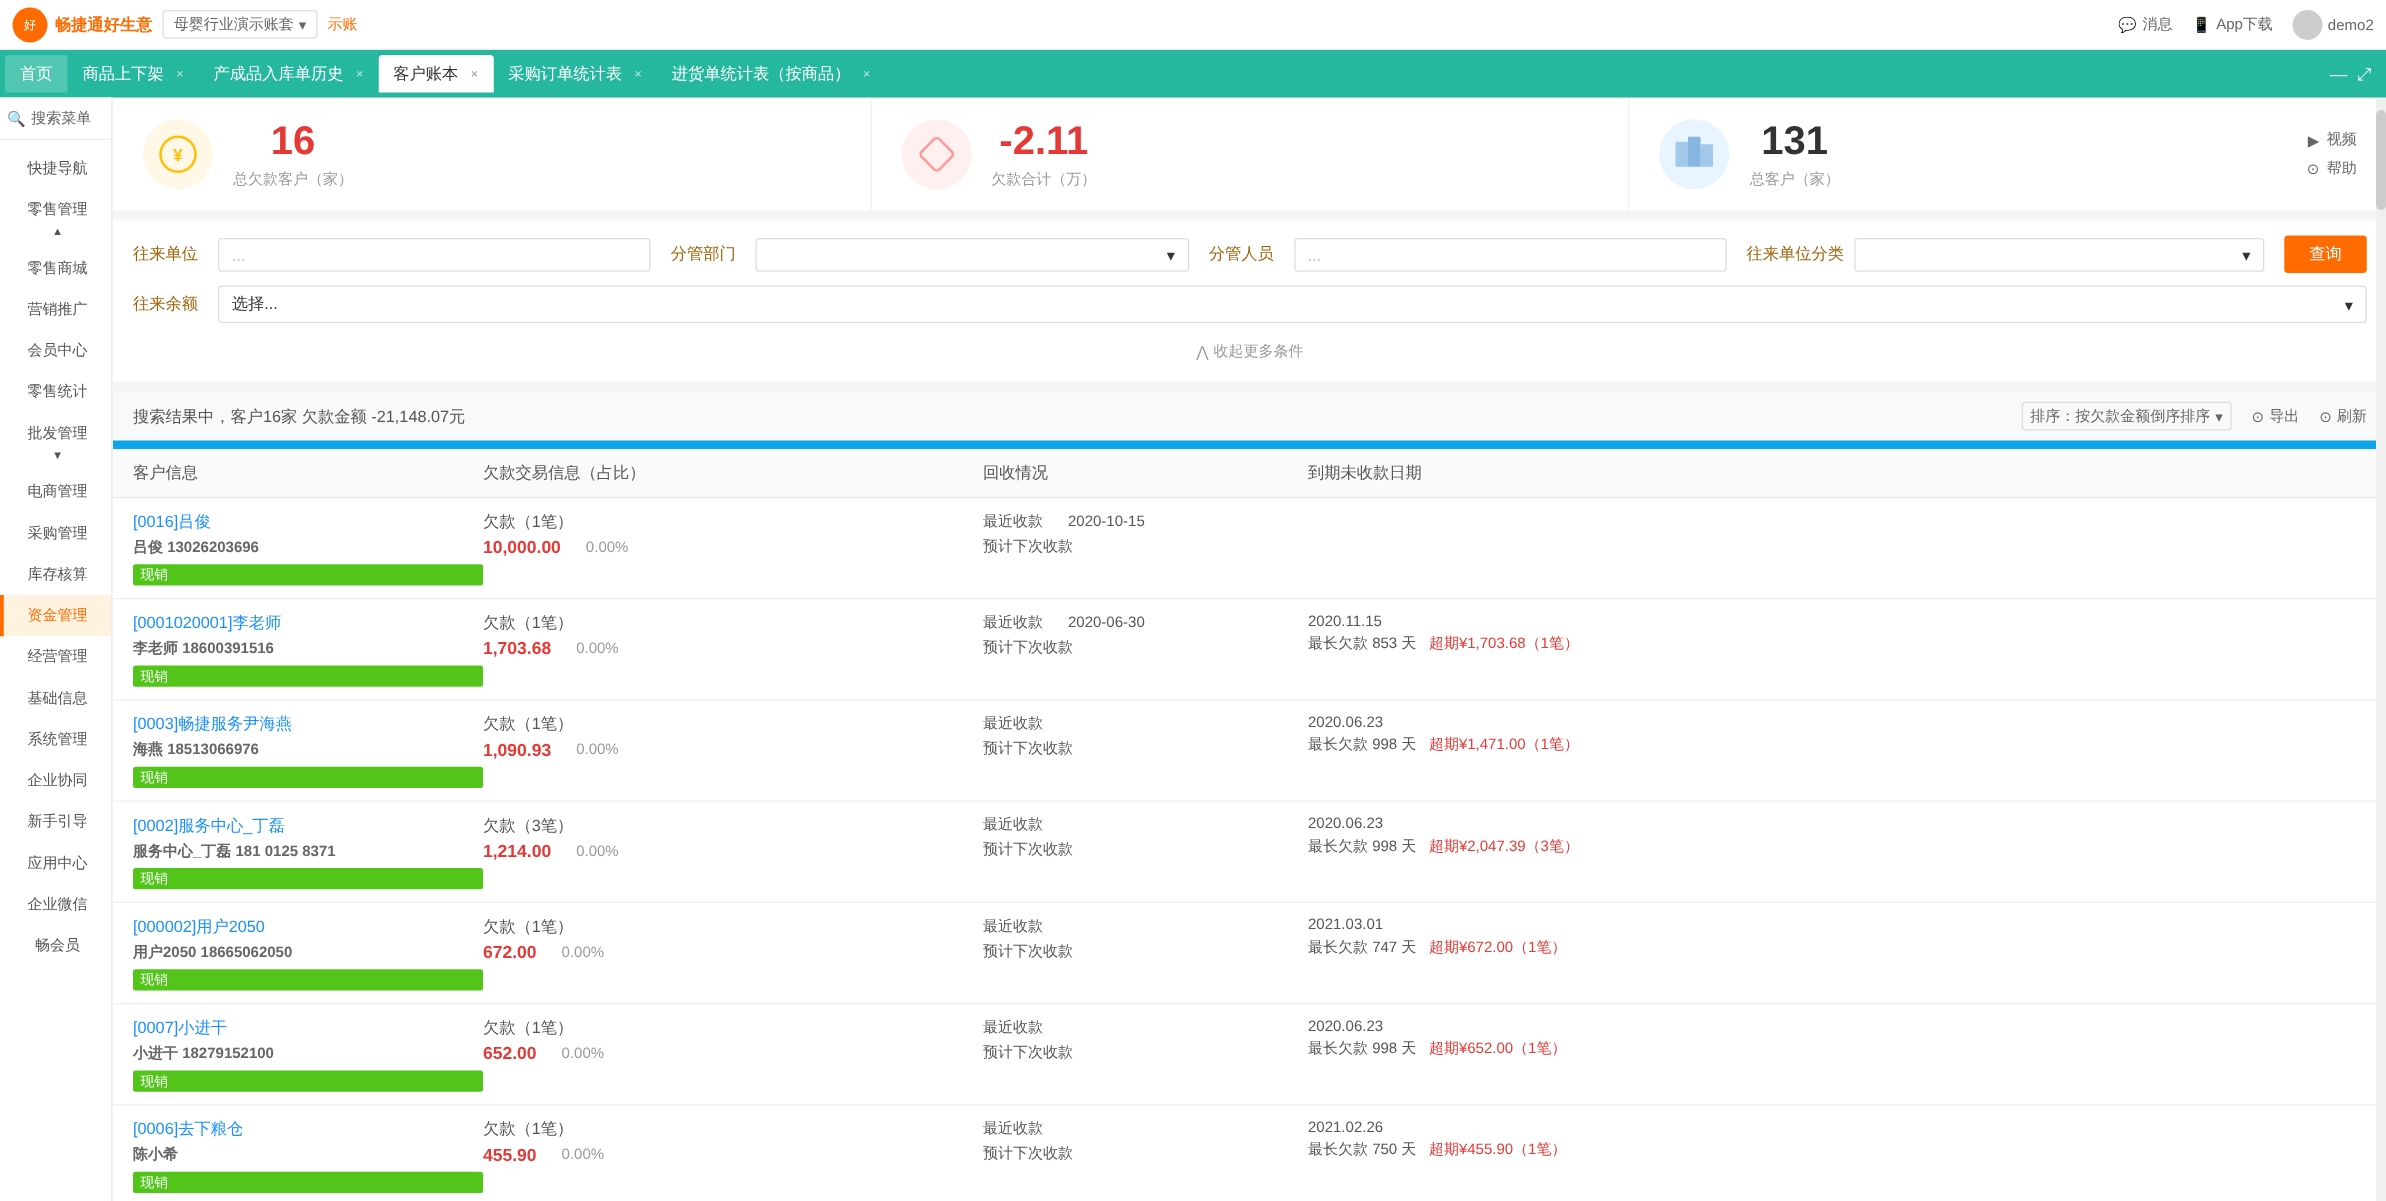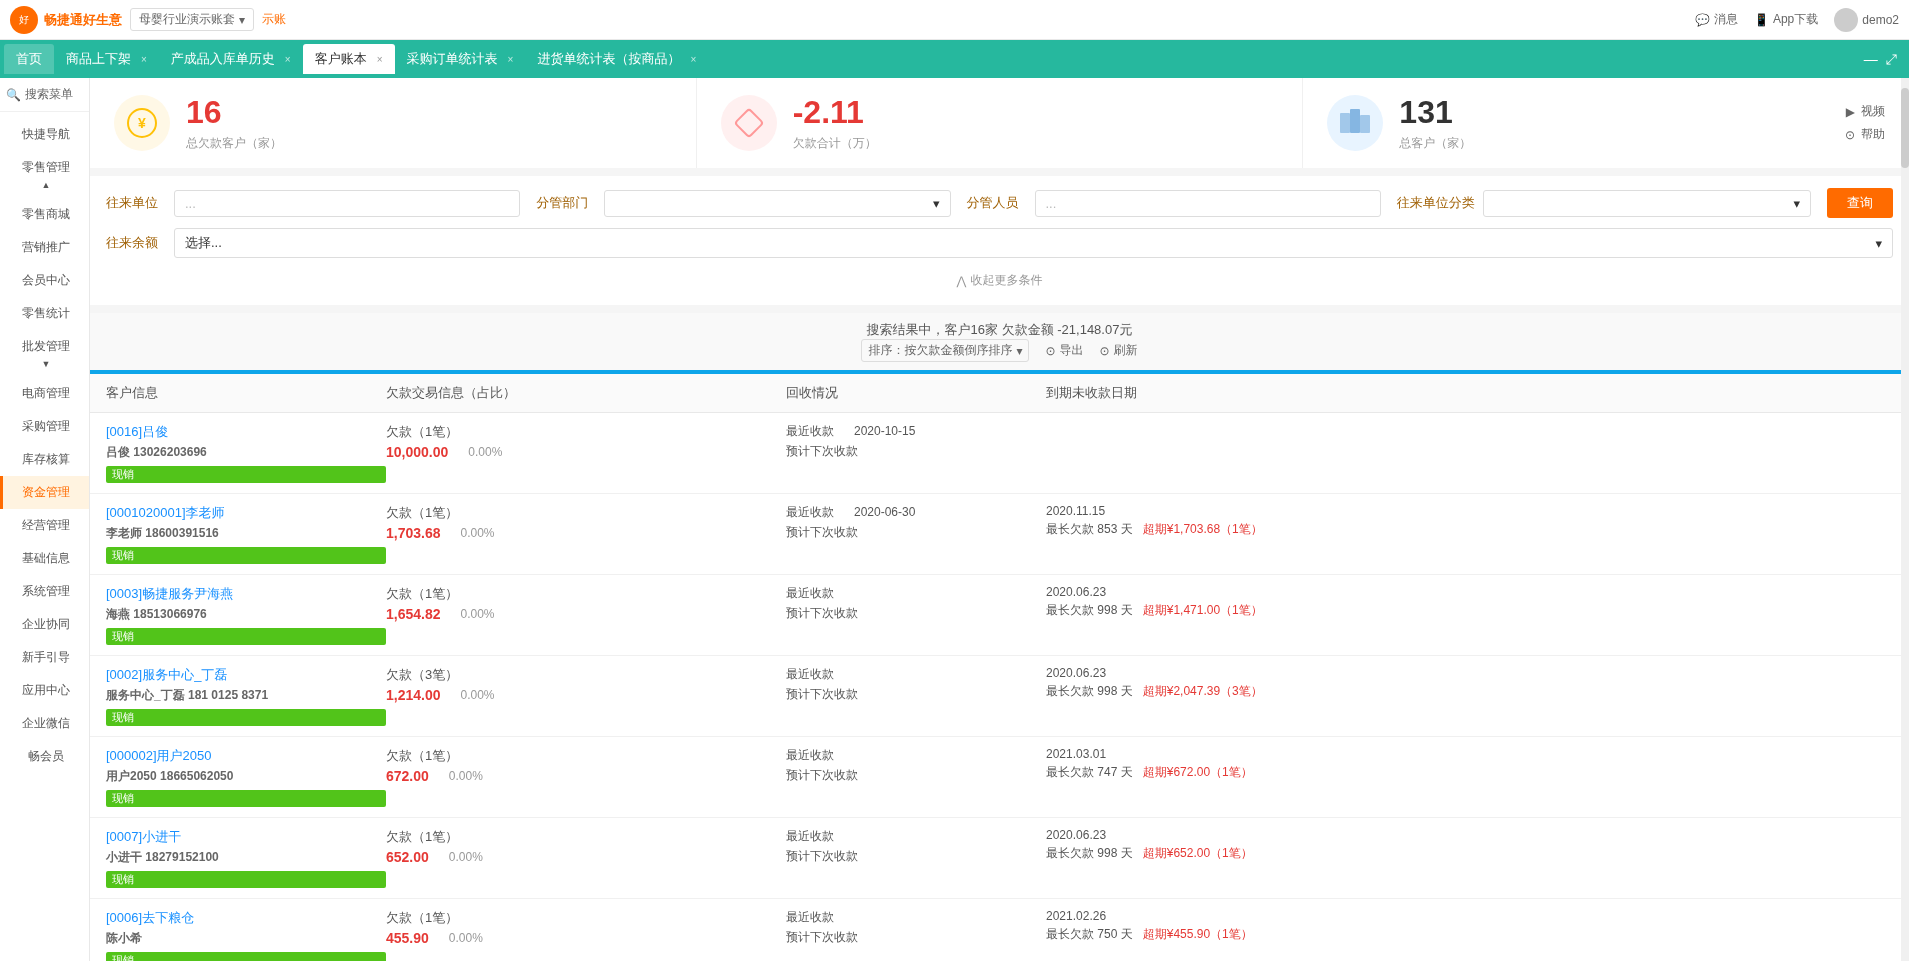--- a/index.html
+++ b/index.html
@@ -38,41 +38,41 @@
     .main { flex: 1; overflow-y: auto; background: #f5f5f5; }
     
     
     .stats-row { display: flex; background: #fff; margin-bottom: 8px; }
     .stat-card { flex: 1; padding: 16px 24px; display: flex; align-items: center; gap: 16px; border-right: 1px solid #f0f0f0; }
     .stat-card:last-child { border-right: none; }
     .stat-icon { width: 56px; height: 56px; border-radius: 50%; display: flex; align-items: center; justify-content: center; font-size: 24px; flex-shrink: 0; }
     .stat-icon-yellow { background: #fff8e6; color: #ffc107; }
     .stat-icon-pink { background: #fff0f0; color: #ff9999; }
     .stat-icon-blue { background: #e8f4ff; color: #5b9bd5; }
-    .stat-value { font-size: 32px; font-weight: bold; }
+    .stat-value { font-size: 32px; font-weight: bold; text-align: center; }
     .stat-value-red { color: #e53935; }
     .stat-value-black { color: #333; }
     .stat-label { font-size: 12px; color: #999; margin-top: 4px; }
     .stat-card-right { margin-left: auto; display: flex; flex-direction: column; align-items: flex-end; gap: 6px; }
     .stat-card-action { display: flex; align-items: center; gap: 6px; color: #666; font-size: 12px; cursor: pointer; }
     
     
     .filter-area { background: #fff; padding: 12px 16px; margin-bottom: 8px; }
     .filter-row { display: flex; align-items: center; gap: 16px; margin-bottom: 10px; }
     .filter-item { display: flex; align-items: center; gap: 8px; flex: 1; }
     .filter-label { color: #a16207; font-size: 13px; white-space: nowrap; min-width: 60px; }
     .filter-input { flex: 1; border: 1px solid #ddd; border-radius: 3px; padding: 5px 10px; font-size: 13px; color: #333; display: flex; align-items: center; justify-content: space-between; cursor: pointer; min-width: 120px; }
     .filter-input.with-dots { color: #bbb; }
     .filter-select { flex: 1; border: 1px solid #ddd; border-radius: 3px; padding: 5px 10px; font-size: 13px; color: #333; display: flex; align-items: center; justify-content: space-between; cursor: pointer; }
     .search-btn { background: #ff6b00; color: white; border: none; padding: 6px 20px; border-radius: 3px; cursor: pointer; font-size: 13px; }
     .collapse-row { display: flex; justify-content: center; padding: 4px 0; }
     .collapse-btn { color: #999; font-size: 12px; cursor: pointer; display: flex; align-items: center; gap: 4px; }
     
     
-    .result-bar { background: #f9f9f9; padding: 8px 16px; display: flex; align-items: center; justify-content: space-between; border-bottom: 4px solid #0ea5e9; flex-direction: column; }
+    .result-bar { background: #f9f9f9; padding: 8px 16px; display: flex; align-items: center; justify-content: space-between; border-bottom: 7px solid #0ea5e9; }
     .result-info { font-size: 13px; color: #555; }
     .result-actions { display: flex; align-items: center; gap: 16px; font-size: 12px; color: #666; }
     .result-action { display: flex; align-items: center; gap: 4px; cursor: pointer; }
     .sort-select { border: 1px solid #ddd; padding: 2px 6px; border-radius: 3px; font-size: 12px; cursor: pointer; display: flex; align-items: center; gap: 4px; }
     
     
     .table-container { background: #fff; }
     .table-header { display: grid; grid-template-columns: 280px 400px 260px 1fr; padding: 10px 16px; border-bottom: 1px solid #e8e8e8; background: #fafafa; }
     .table-col-header { font-size: 13px; color: #555; font-weight: normal; }
     .table-row { display: grid; grid-template-columns: 280px 400px 260px 1fr; padding: 10px 16px; border-bottom: 1px solid #f0f0f0; align-items: start; }
@@ -400,21 +400,21 @@
 
       <div class="table-row">
         <div class="customer-info">
           <span class="customer-name">[0003]畅捷服务尹海燕</span>
           <span class="customer-phone">海燕 18513066976</span>
           <span class="customer-tag">现销</span>
         </div>
         <div class="debt-info">
           <span class="debt-count">欠款（1笔）</span>
           <div style="display:flex;align-items:center;gap:12px;">
-            <span class="debt-amount">1,654.82</span>
+            <span class="debt-amount">1,090.93</span>
             <span class="debt-percent">0.00%</span>
           </div>
         </div>
         <div class="recovery-info">
           <span class="recovery-label">最近收款</span>
           <span class="recovery-next">预计下次收款</span>
         </div>
         <div class="overdue-info">
           <span class="overdue-date">2020.06.23</span>
           <span class="overdue-days">最长欠款 998 天 &nbsp;

